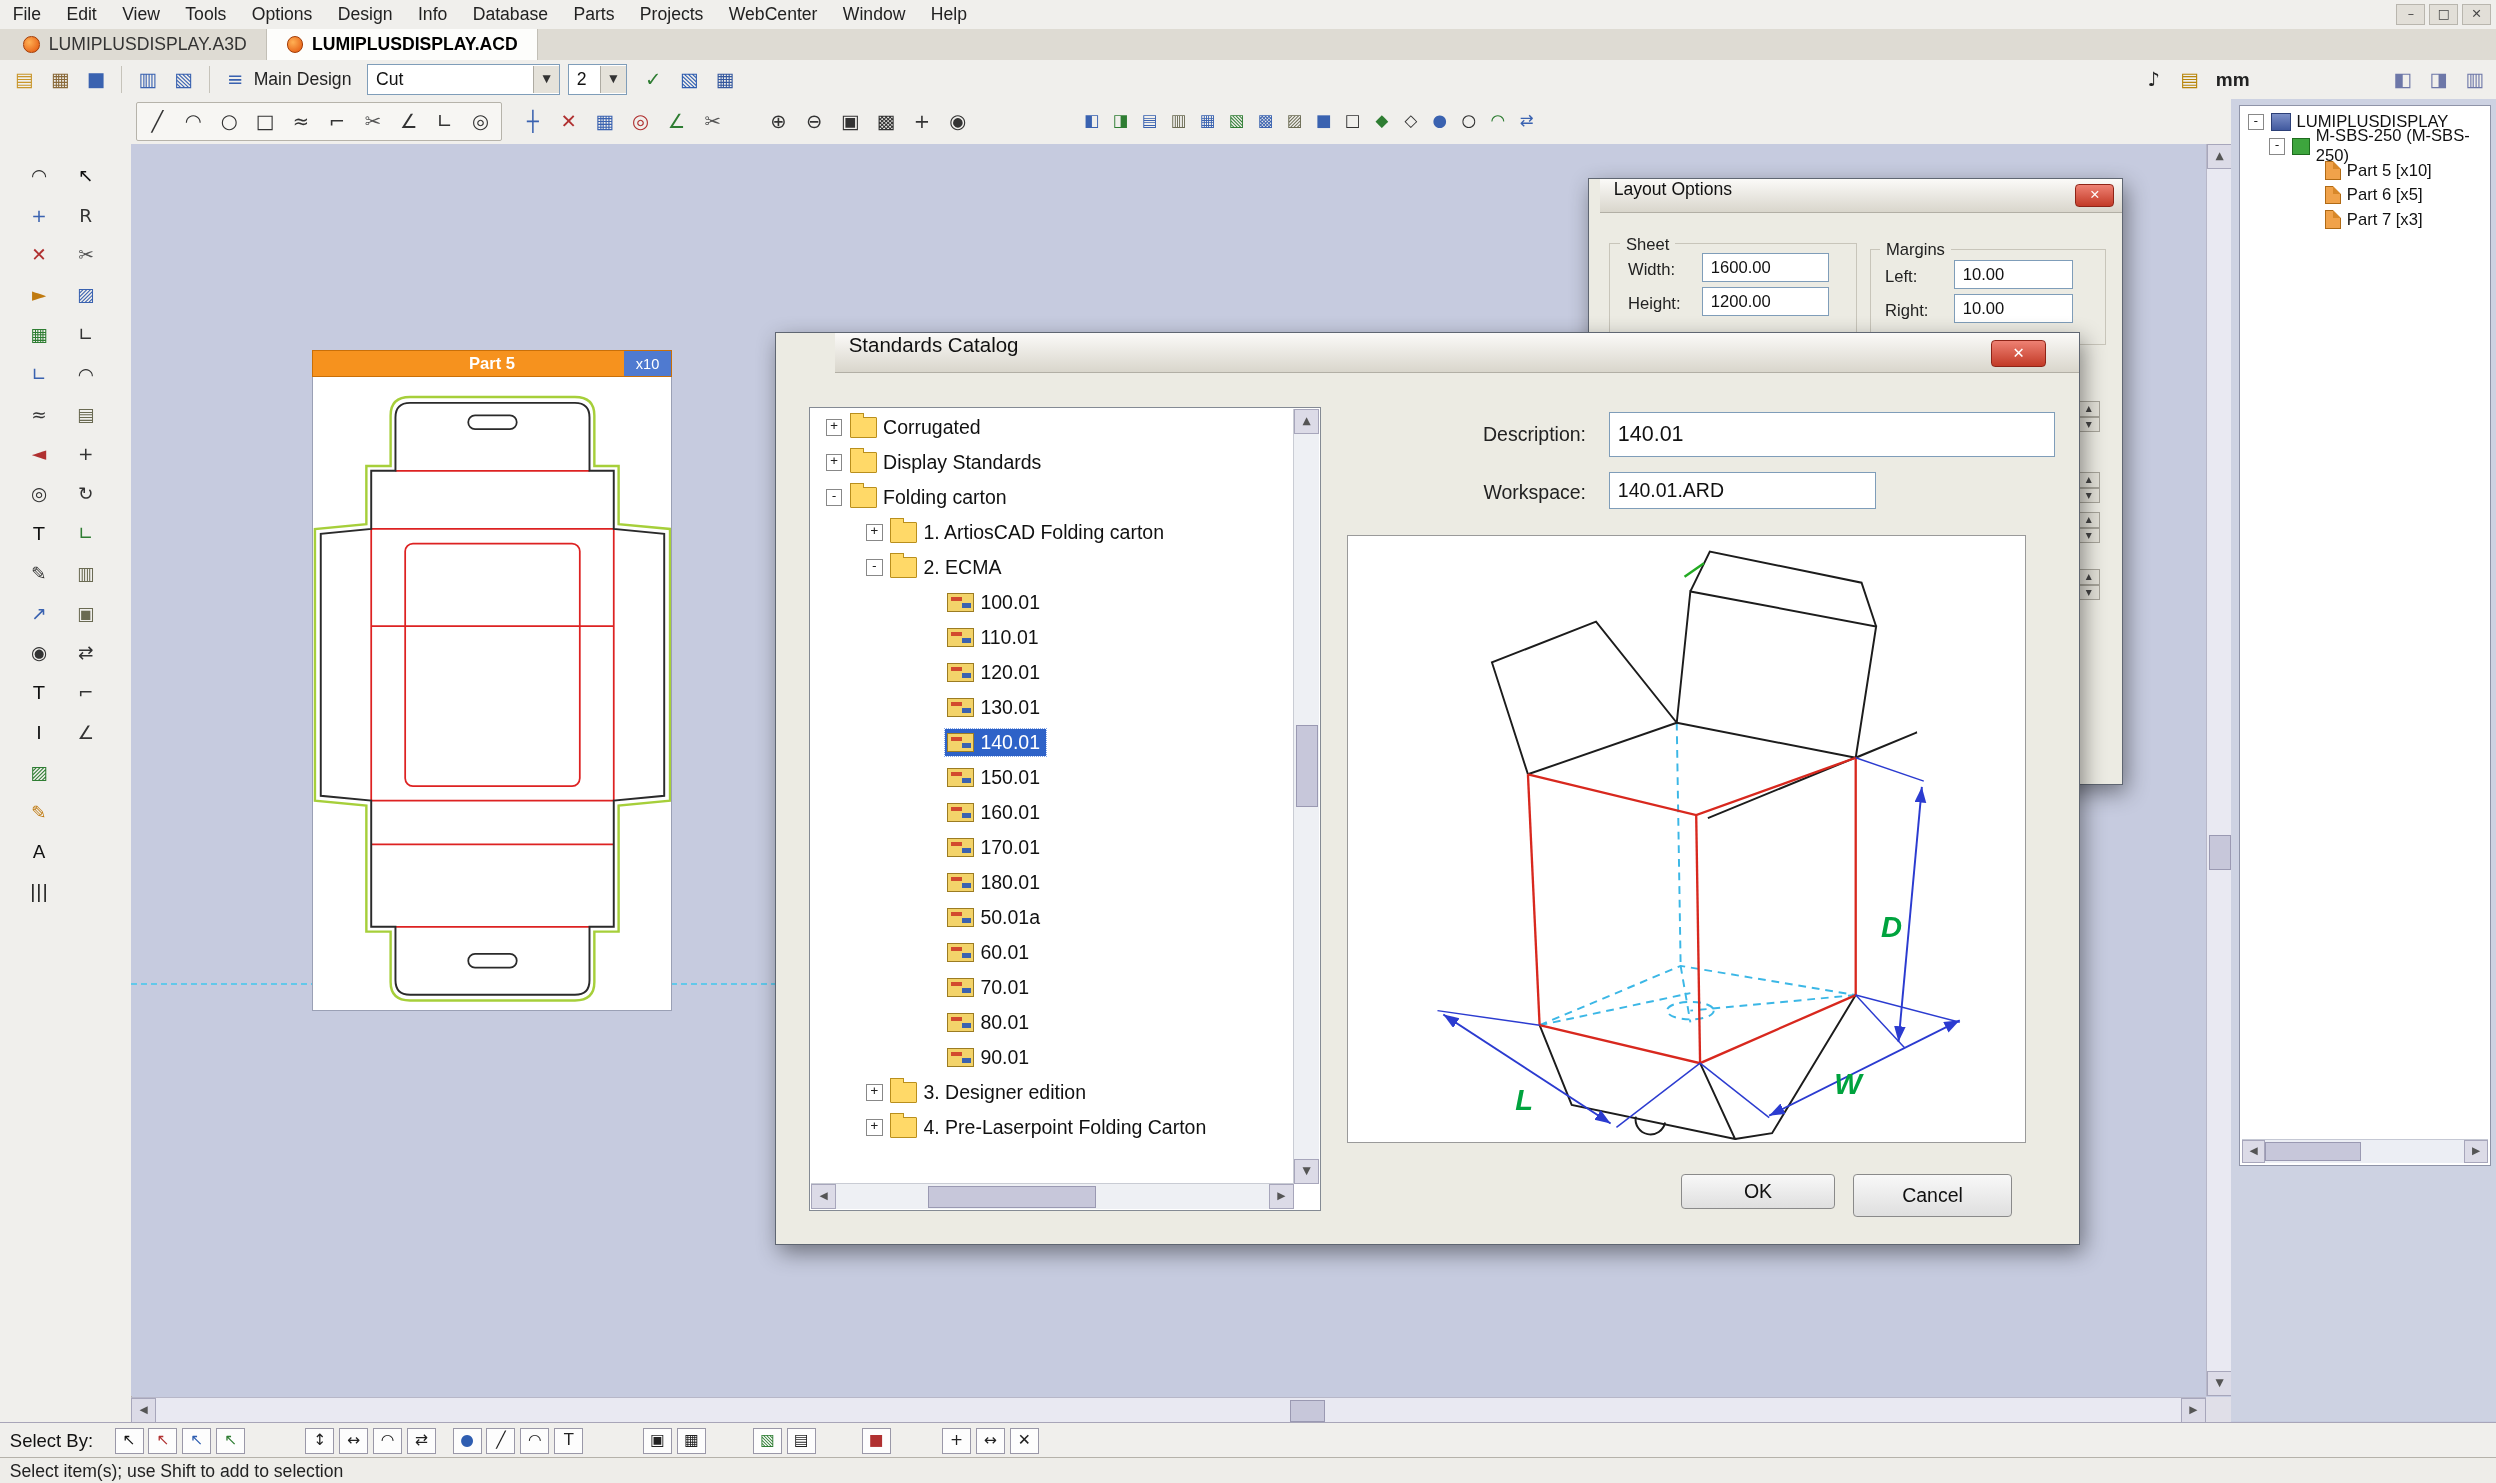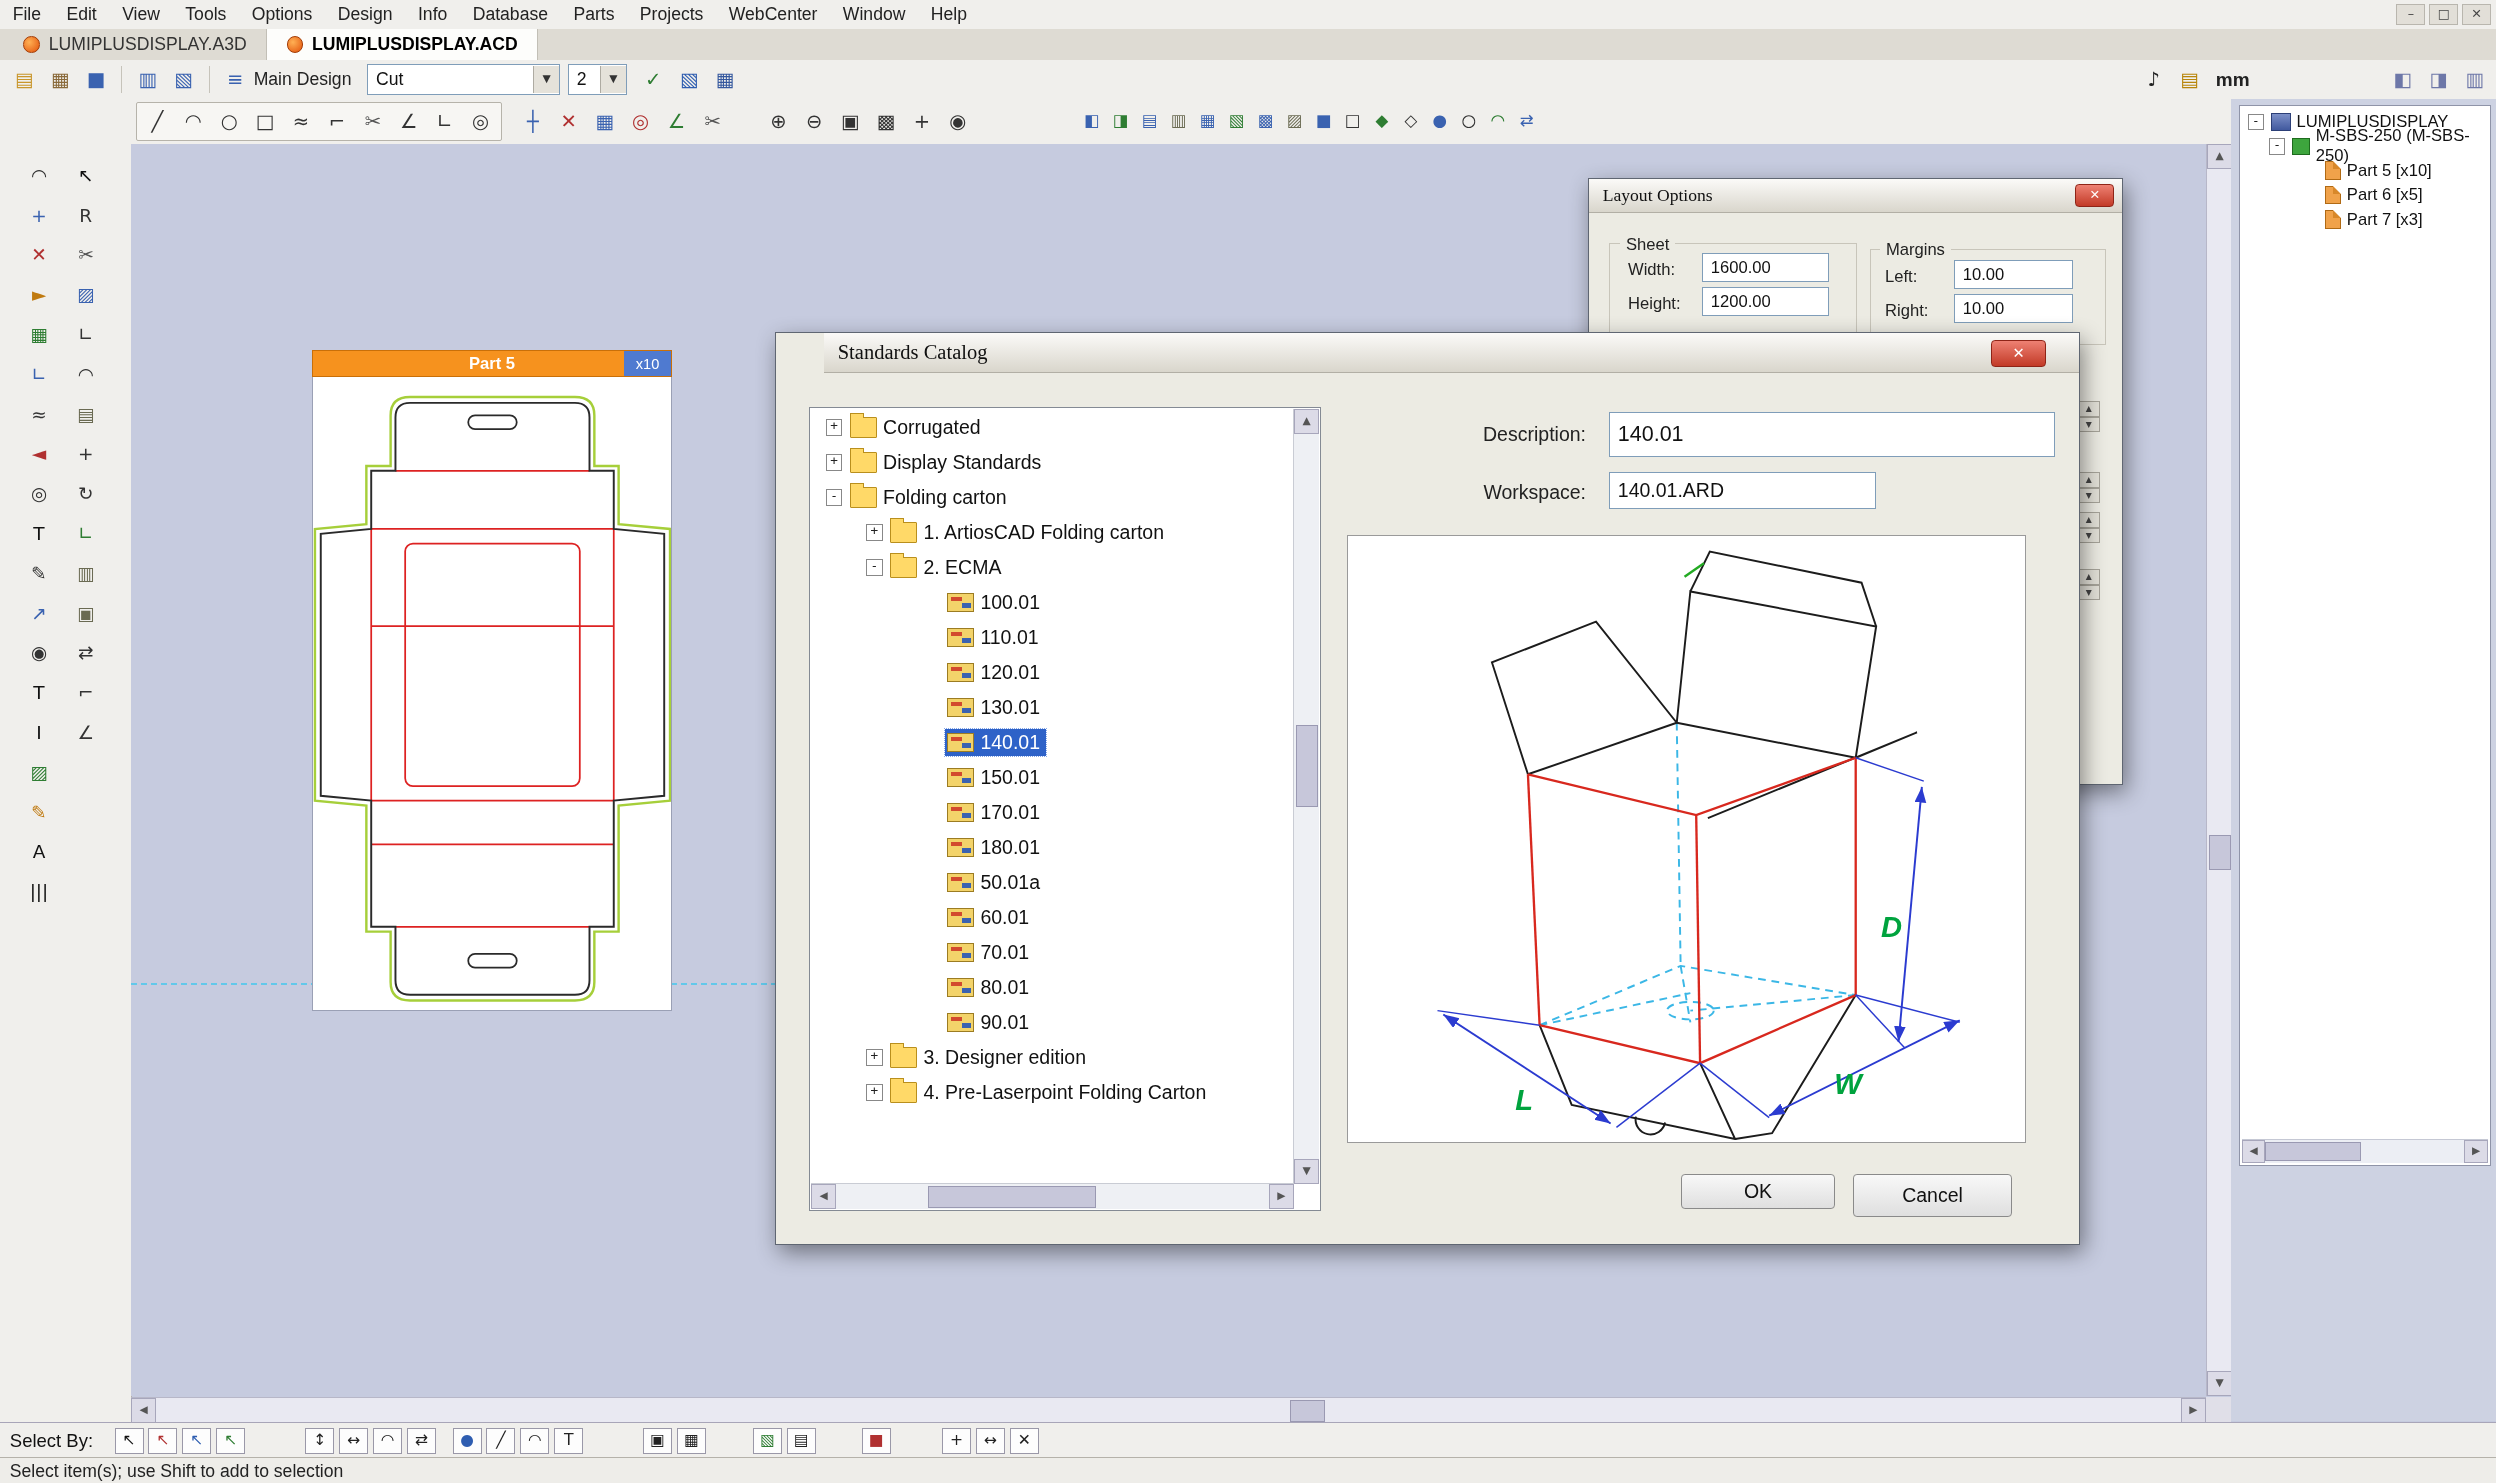--- a/index.html
+++ b/index.html
@@ -111,22 +111,22 @@
   .sbgroup:nth-of-type(2){margin-left:60px;} .sbgroup:nth-of-type(3){margin-left:16.6px;}
   .sbgroup:nth-of-type(4){margin-left:60px;} .sbgroup:nth-of-type(5){margin-left:47px;}
   .sbgroup:nth-of-type(6){margin-left:46px;} .sbgroup:nth-of-type(7){margin-left:51px;}
   .sbbtn{width:29px;height:26px;background:#fdfdfd;border:1px solid #9a98a8;
          display:flex;align-items:center;justify-content:center;font-size:15.6px;color:#222;}
   .statusbar{position:absolute;left:0;top:1457px;width:2497px;height:26px;background:#eeede9;
              border-top:1px solid #b5b2aa;display:flex;align-items:center;padding-left:9.8px;font-size:17.6px;color:#222;}
 
   
   .dlg{position:absolute;background:#ecebe3;border:1px solid #5f6672;box-shadow:3.9px 7.8px 21.5px rgba(0,0,0,.45);}
-  .dtitle{position:absolute;left:0;top:0;right:0;background:linear-gradient(#fbfaf8,#d9d6cc);
-          border-bottom:1px solid #b2afa5;display:flex;align-items:center;padding:0 13.7px;color:#101010;font-family:Liberation Serif, serif;}
+  .dtitle{position:absolute;left:11px;top:0;right:0;background:linear-gradient(#fbfaf8,#d9d6cc);
+          border-bottom:1px solid #b2afa5;display:flex;align-items:flex-start;padding:0 13.7px;color:#101010;}
   .dclose{position:absolute;background:linear-gradient(#ee8173,#c23a27);border:1px solid #8e2417;border-radius:3.9px;
           color:#fff;display:flex;align-items:center;justify-content:center;font-weight:bold;}
   .dinput{position:absolute;background:#fff;border:1px solid #7f9db9;color:#111;padding:0 7.8px;box-sizing:border-box;}
   .dlabel{position:absolute;color:#222;}
   .grpbox{position:absolute;border:1px solid #c8c5ba;}
   .grplab{position:absolute;background:#ecebe3;padding:0 5.9px;color:#222;}
   .btn{position:absolute;background:linear-gradient(#f8f8f8,#dfdfdf);border:1px solid #8a8a8a;border-radius:3.9px;
        display:flex;align-items:center;justify-content:center;font-size:19.5px;color:#111;}
   .spin{position:absolute;width:23.4px;}
   .spin span{display:flex;align-items:center;justify-content:center;height:13.7px;background:#e3e1d8;
@@ -911,20 +911,27 @@
           </div>
 
           <div class="srow lvl2">
             <span class="exp glyph noexp"></span>
             <span class="tsel">
               <span class="ticon i-std"></span>
               <span class="tlabel">150.01</span>
             </span>
           </div>
 
+          <div class="srow lvl2">
+            <span class="exp glyph noexp"></span>
+            <span class="tsel">
+              <span class="ticon i-std"></span>
+              <span class="tlabel">160.01</span>
+            </span>
+          </div>
 
           <div class="srow lvl2">
             <span class="exp glyph noexp"></span>
             <span class="tsel">
               <span class="ticon i-std"></span>
               <span class="tlabel">170.01</span>
             </span>
           </div>
 
 

